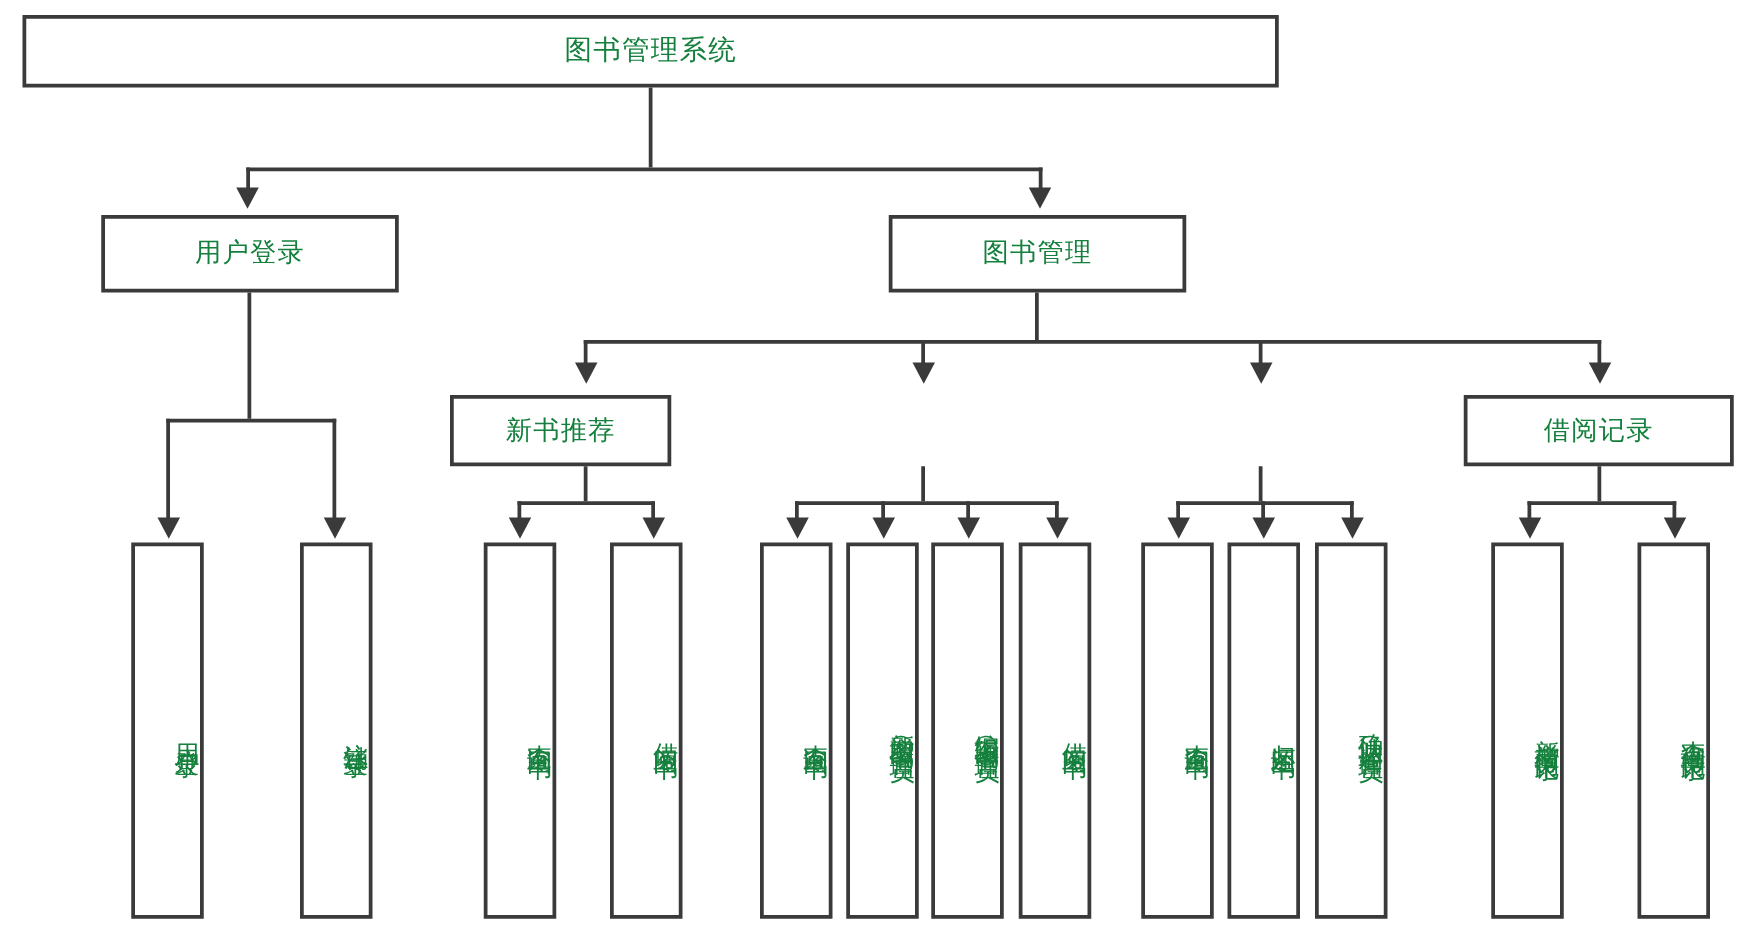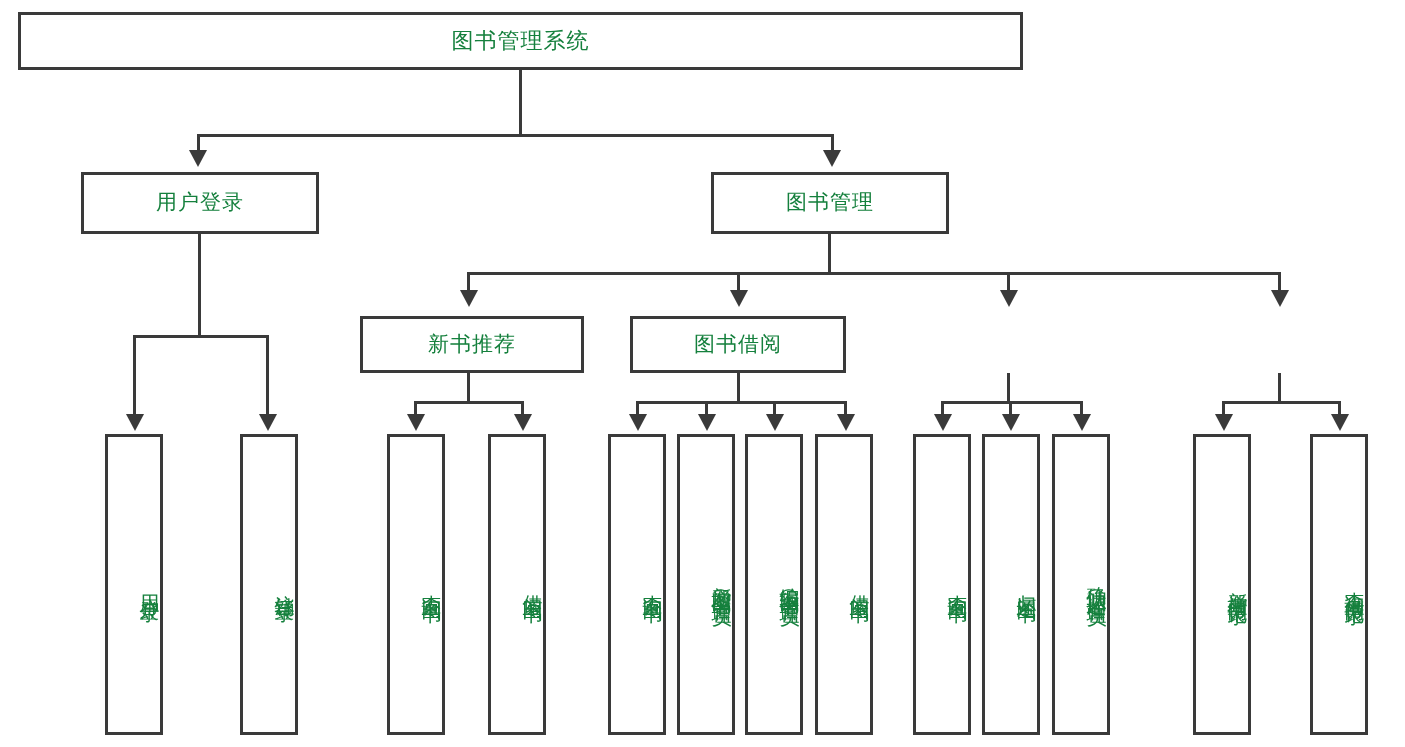--- a/index.html
+++ b/index.html
@@ -108,25 +108,25 @@
   <div class="conn hline" style="left:467px; top:272px; width:814px; height:3px;"></div>
   <div class="conn vline" style="left:467px; top:272px; width:3px; height:22px;"></div>
   <div class="arrow" style="left:460px; top:290px;"></div>
   <div class="conn vline" style="left:737px; top:272px; width:3px; height:22px;"></div>
   <div class="arrow" style="left:730px; top:290px;"></div>
   <div class="conn vline" style="left:1007px; top:272px; width:3px; height:22px;"></div>
   <div class="arrow" style="left:1000px; top:290px;"></div>
   <div class="conn vline" style="left:1278px; top:272px; width:3px; height:22px;"></div>
   <div class="arrow" style="left:1271px; top:290px;"></div>
 
-  <div class="node h" style="left:360px; top:316px; width:224px; height:57px;align-items:center;">
+  <div class="node h" style="left:360px; top:316px; width:177px; height:57px;align-items:center;">
     <span>新书推荐</span>
   </div>
-  <div class="node h" style="left:630px; top:316px; width:216px; height:57px;">
-    <span>图书借阅</span>
+  <div class="node h" style="left:1171px; top:316px; width:216px; height:57px;">
+    <span>借阅记录</span>
   </div>
 
   <div class="conn vline" style="left:467px; top:373px; width:3px; height:28px;"></div>
   <div class="conn hline" style="left:414px; top:401px; width:110px; height:3px;"></div>
   <div class="conn vline" style="left:414px; top:401px; width:3px; height:16px;"></div>
   <div class="arrow" style="left:407px; top:414px;"></div>
   <div class="conn vline" style="left:521px; top:401px; width:3px; height:16px;"></div>
   <div class="arrow" style="left:514px; top:414px;"></div>
 
   <div class="conn vline" style="left:737px; top:373px; width:3px; height:28px;"></div>

